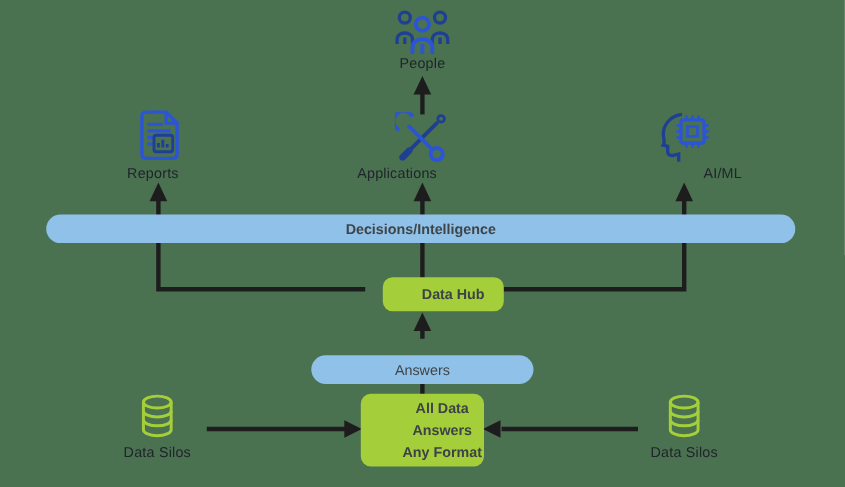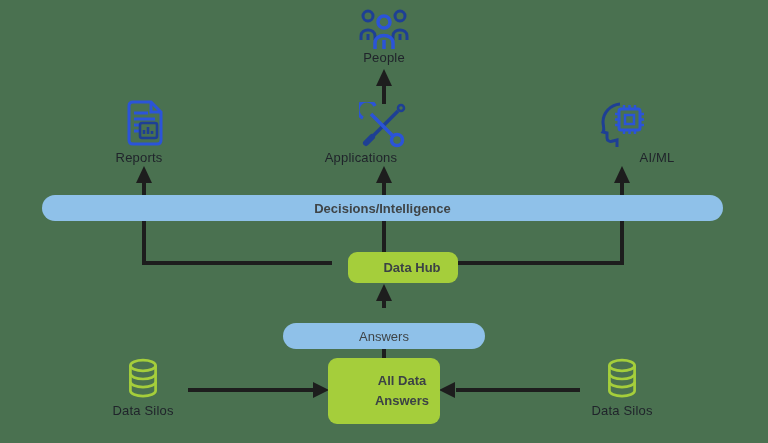--- a/index.html
+++ b/index.html
@@ -155,20 +155,21 @@
     <span>Data Hub</span>
   </div>
 
   <div class="bar" style="left:283px;top:307px;width:202px;height:26px;margin-top:16px;">
     <span>Answers</span>
   </div>
 
   <div class="greenbox" style="left:328px;top:358px;width:112px;height:66px;padding-left:36px;">
     <div>All Data</div>
     <div>Answers</div>
+    <div>Any Format</div>
   </div>
 
   <div class="icon" style="left:125px;top:357px;">
     <svg width="36" height="44" viewBox="0 0 40 48">
       <g fill="none" stroke="#a5ce3b" stroke-width="3">
         <ellipse cx="20" cy="9" rx="14" ry="6"></ellipse>
         <path d="M6,9 V37 A14,6 0 0 0 34,37 V9"></path>
         <path d="M6,18 A14,6 0 0 0 34,18"></path>
         <path d="M6,27 A14,6 0 0 0 34,27"></path>
       </g>

